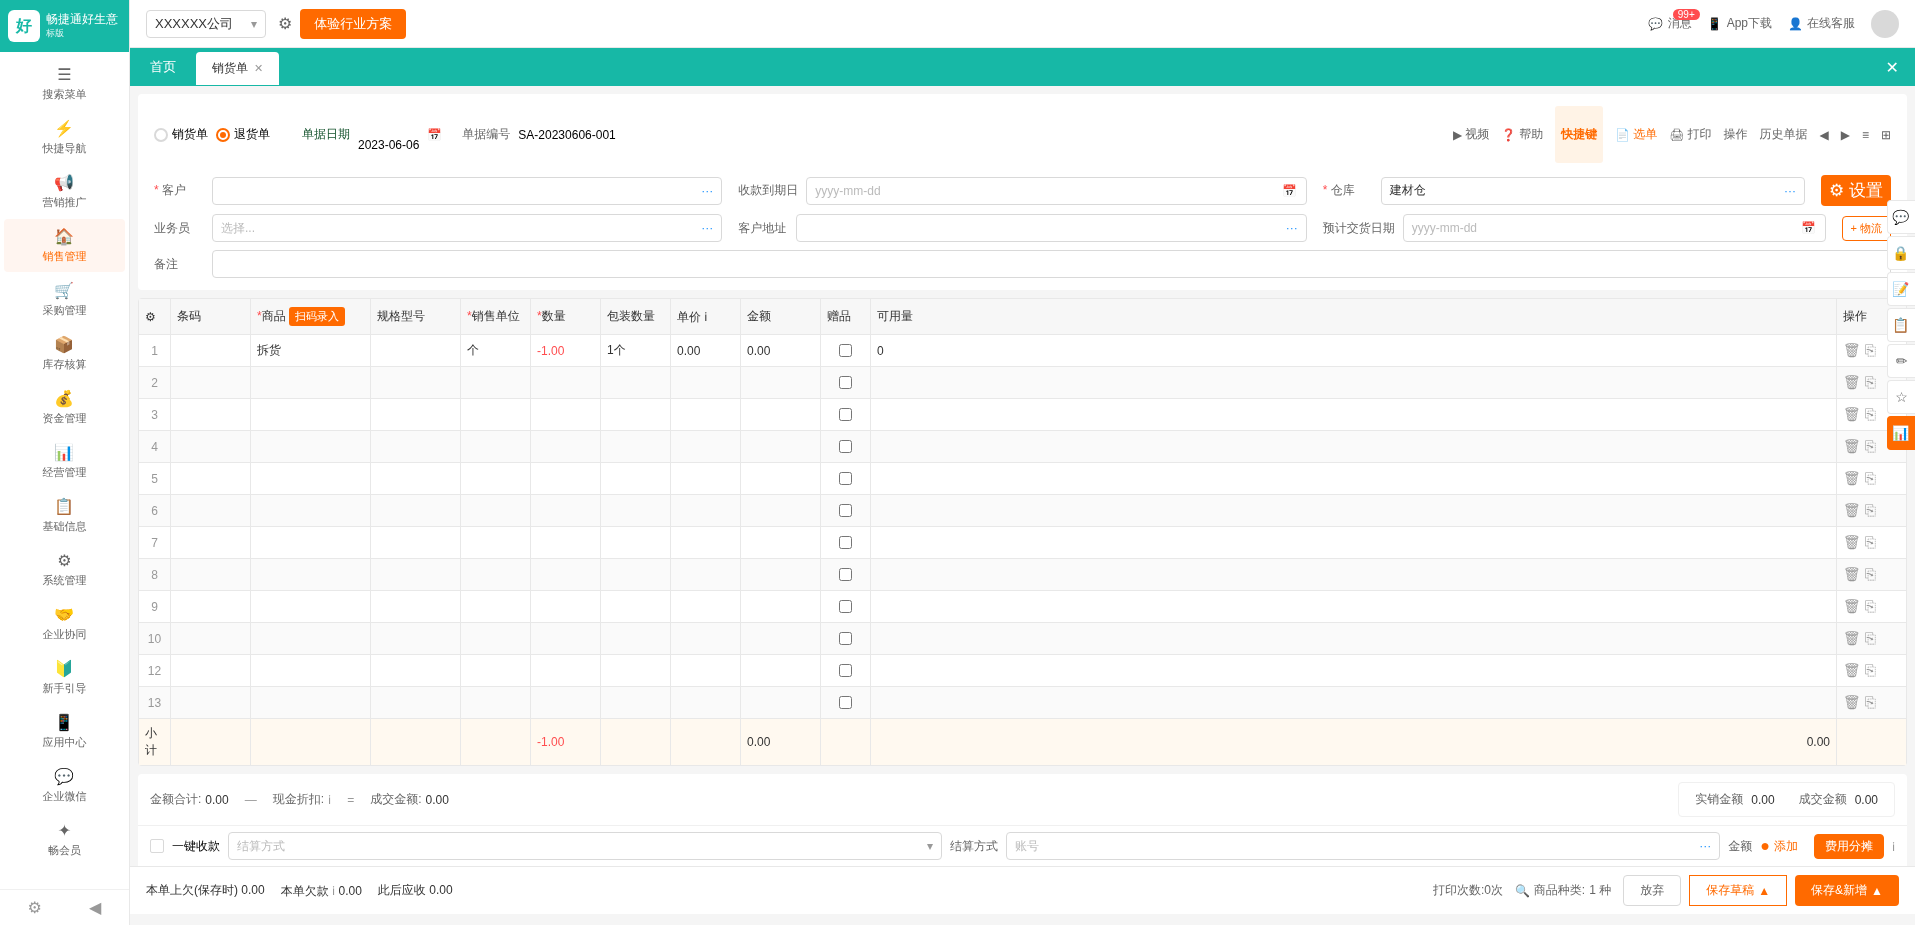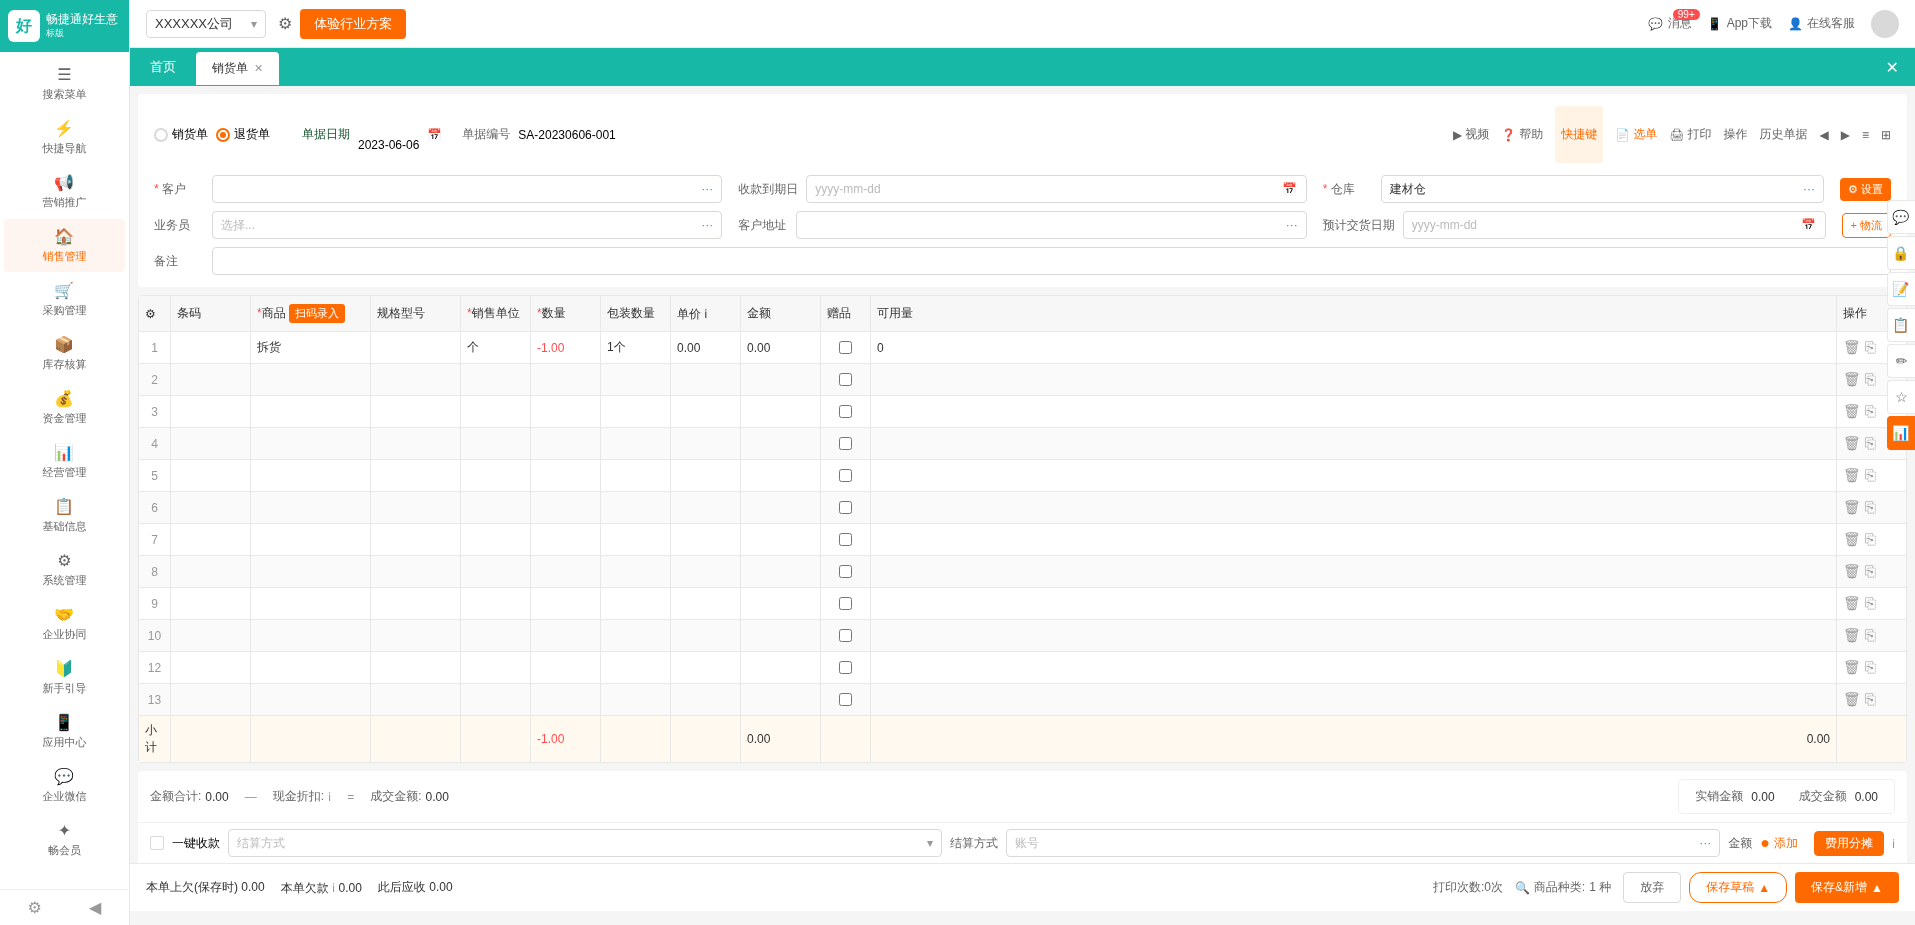--- a/index.html
+++ b/index.html
@@ -98,21 +98,21 @@
     
     .bottom-bar { background: #fff; padding: 8px 16px; display: flex; align-items: center; border-top: 1px solid #e8e8e8; flex-shrink: 0; }
     .bottom-stats { display: flex; gap: 16px; align-items: center; }
     .bottom-stat { color: #666; }
     .bottom-stat span { color: #333; }
     .bottom-right { margin-left: auto; display: flex; align-items: center; gap: 12px; }
     .bottom-print { color: #666; }
     .product-count { display: flex; align-items: center; gap: 4px; color: #666; }
     .bottom-btns { display: flex; gap: 8px; }
     .btn-abandon { background: #fff; border: 1px solid #d9d9d9; color: #666; border-radius: 4px; padding: 6px 16px; cursor: pointer; }
-    .btn-draft { background: #fff; border: 1px solid #ff6a00; color: #ff6a00; border-radius: 12px; padding: 6px 16px; cursor: pointer; display: flex; align-items: center; gap: 4px; }
+    .btn-draft { background: #fff; border: 1px solid #ff6a00; color: #ff6a00; border-radius: 0; padding: 6px 16px; cursor: pointer; display: flex; align-items: center; gap: 4px; }
     .btn-save-new { background: #ff6a00; color: #fff; border: none; border-radius: 4px; padding: 6px 16px; cursor: pointer; display: flex; align-items: center; gap: 4px; }
     .rf-btn { background: #fff; border: 1px solid #e8e8e8; border-right: none; padding: 6px 4px; cursor: pointer; color: #666; font-size: 18px; border-radius: 4px 0 0 4px; width: 28px; text-align: center; }
     .rf-btn.orange { background: #ff6a00; color: #fff; }
   </style>
 </head>
 <body>
 
 <div class="sidebar">
   <div class="sidebar-logo">
     <div class="sidebar-logo-icon">
@@ -248,21 +248,21 @@
         </div>
         <div style="margin-left:auto; display:flex; align-items:center; gap:12px;">
           <div class="form-toolbar-btn">
             <span>▶</span>
             <span>视频</span>
           </div>
           <div class="form-toolbar-btn">
             <span>❓</span>
             <span>帮助</span>
           </div>
-          <div class="form-toolbar-btn active" style="background:#fff3e6; padding:20px 6px; border-radius:3px;">
+          <div class="form-toolbar-btn active" style="background:#fff3e6; padding:20px 6px; border-radius:3px;font-weight:bold;">
             <span>快捷键</span>
           </div>
           <div class="form-toolbar-btn active">
             <span>📄</span>
             <span>选单</span>
           </div>
           <div class="form-toolbar-btn">
             <span>🖨</span>
             <span>打印</span>
           </div>
@@ -292,21 +292,21 @@
             <span class="placeholder">yyyy-mm-dd</span>
             <span class="calendar">📅</span>
           </div>
         </div>
         <div class="form-field">
           <span class="form-field-label required">仓库</span>
           <div class="form-field-input" style="flex:1;">
             <span>建材仓</span>
             <span class="dots">···</span>
           </div>
-          <button class="right-btn" style="margin-left:8px; font-size:11px; padding:4px 8px;">⚙ 设置</button>
+          <button class="right-btn" style="margin-left:8px; font-size:17px; padding:4px 8px;">⚙ 设置</button>
         </div>
       </div>
 
       <div style="display:grid; grid-template-columns:1fr 1fr 1fr; gap:10px 16px; margin-bottom:8px;">
         <div class="form-field">
           <span class="form-field-label">业务员</span>
           <div class="form-field-input" style="flex:1;">
             <span class="placeholder">选择...</span>
             <span class="dots">···</span>
           </div>

